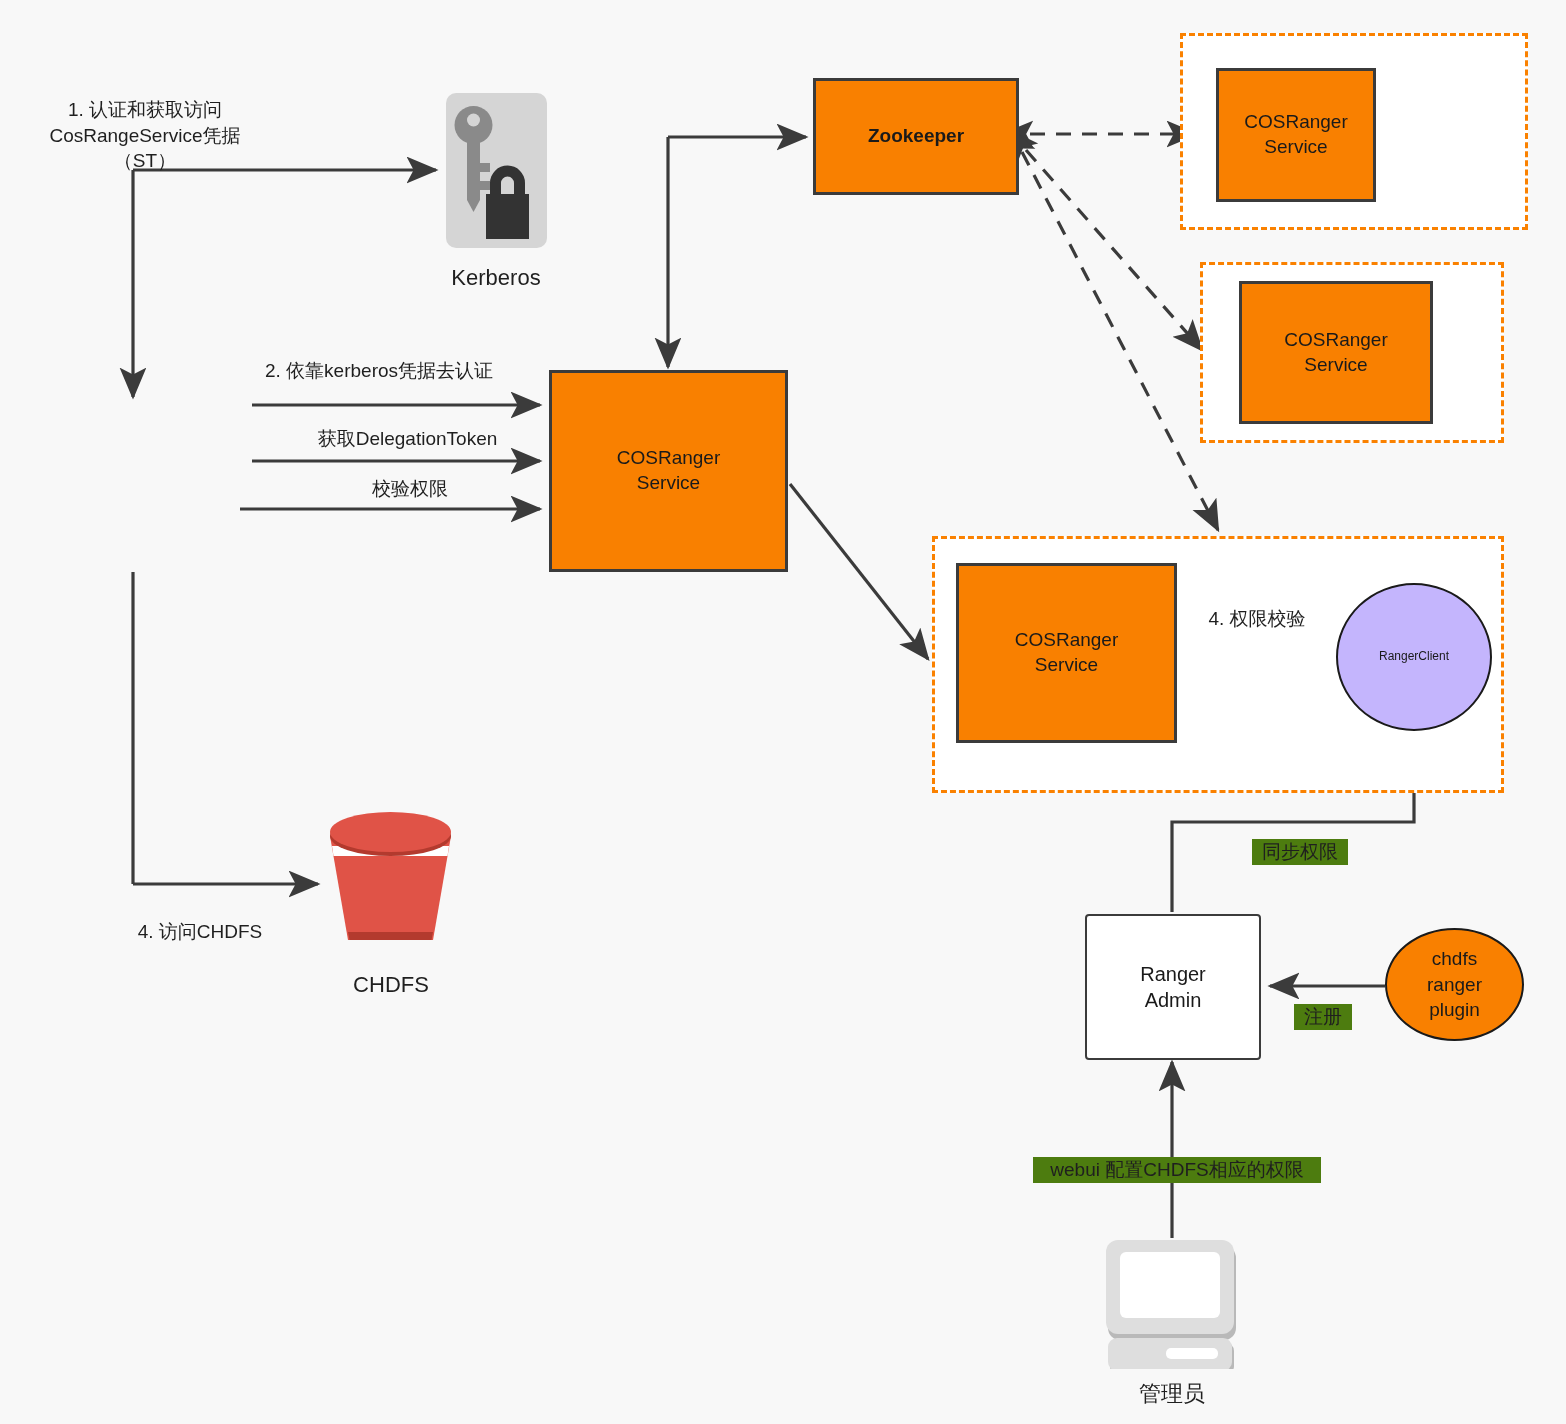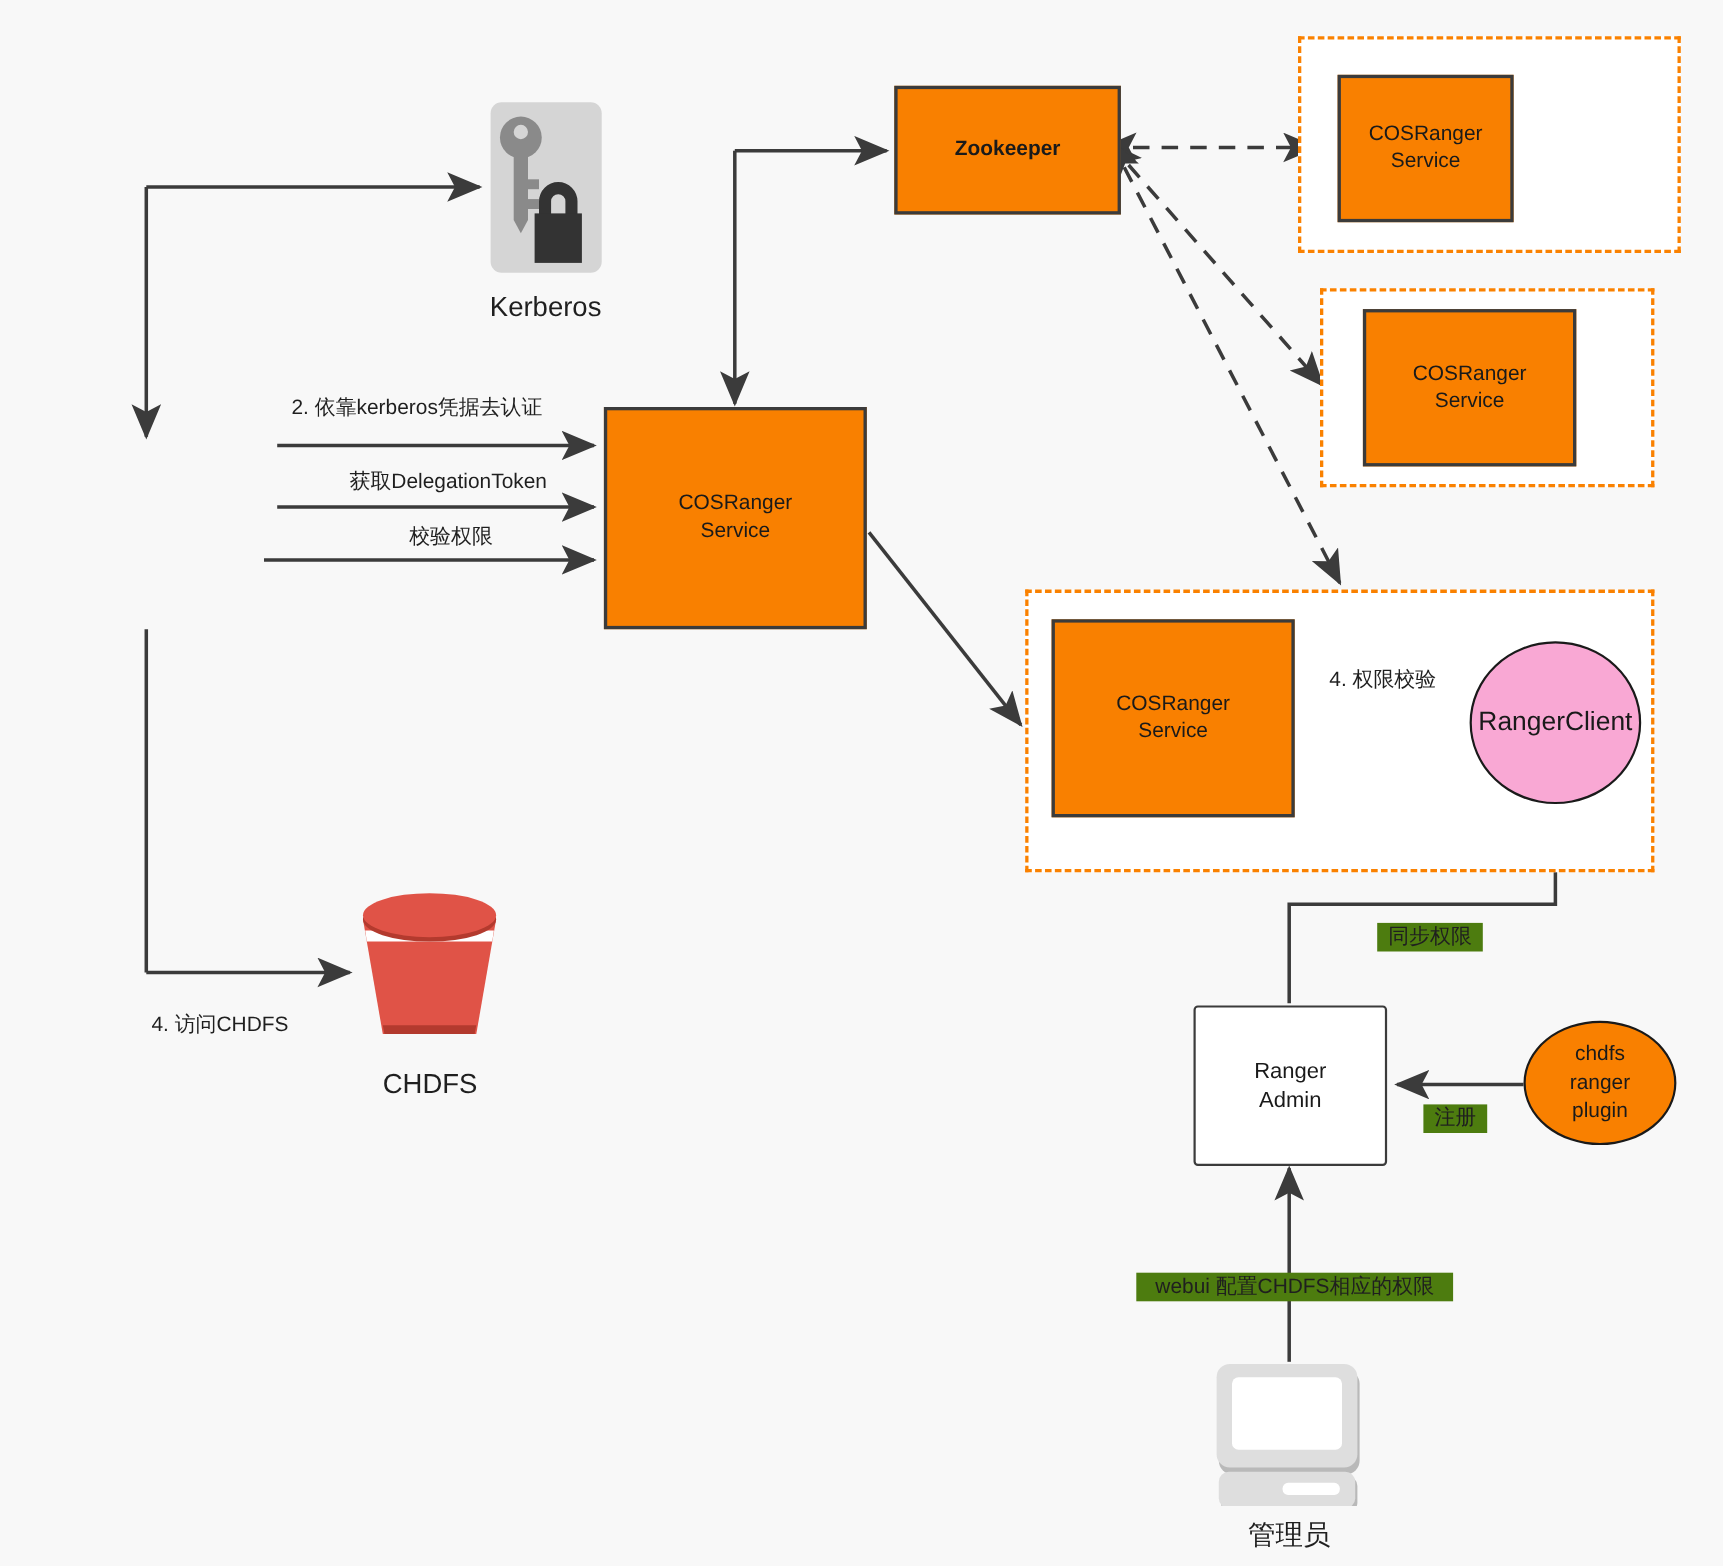--- a/index.html
+++ b/index.html
@@ -52,25 +52,25 @@
   }
   .circle-blue {
     background: #2e9bf0;
     border: 3px solid #1a1a1a;
     border-radius: 50%;
     color: #101010;
     font-size: 21px;
     font-weight: bold;
   }
   .circle-white {
-    background: #f9a8d4;
+    background: #c4b5fd;
     border: 2.5px solid #1a1a1a;
     border-radius: 50%;
     color: #1a1a1a;
-    font-size: 24px;
+    font-size: 12px;
   }
   .ellipse-orange {
     background: #f98000;
     border: 2.5px solid #1a1a1a;
     border-radius: 50%;
     color: #1a1a1a;
     font-size: 19px;
     line-height: 1.35;
   }
 
@@ -91,21 +91,21 @@
     line-height: 1.35;
     white-space: pre-line;
   }
   .label-bg {
     background: #4d7c0f;
     padding: 0 4px;
     margin-top: 31px;
   }
   .caption {
     position: absolute;
-    font-size: 25px;
+    font-size: 22px;
     color: #1f1f1f;
     text-align: center;
   }
 
   
   .kerberos-icon {
     position: absolute;
     background: #d5d5d5;
     border-radius: 10px;
   }
@@ -253,20 +253,23 @@
       <rect x="4" y="8" width="128" height="94" rx="12" fill="#b9b9b9"></rect>
       <rect x="2" y="2" width="128" height="94" rx="12" fill="#dedede"></rect>
       <rect x="16" y="14" width="100" height="66" rx="6" fill="#ffffff"></rect>
       <rect x="6" y="104" width="124" height="33" rx="9" fill="#b9b9b9"></rect>
       <rect x="4" y="100" width="124" height="33" rx="9" fill="#dedede"></rect>
       <rect x="62" y="110" width="52" height="11" rx="5" fill="#ffffff"></rect>
     </svg>
   </div>
   <div class="caption" style="left:1092px; top:1379px; width:160px;">管理员</div>
 
+  <div class="label" style="left:20px; top:97px; width:250px;">1. 认证和获取访问
+CosRangeService凭据
+（ST）</div>
 
   <div class="label" style="left:265px; top:358px; width:260px; text-align:left;">2. 依靠kerberos凭据去认证</div>
 
   <div class="label" style="left:300px; top:426px; width:215px;">获取DelegationToken</div>
 
   <div class="label" style="left:330px; top:476px; width:160px;">校验权限</div>
 
 
   <div class="label" style="left:110px; top:919px; width:180px;">4. 访问CHDFS</div>
 

